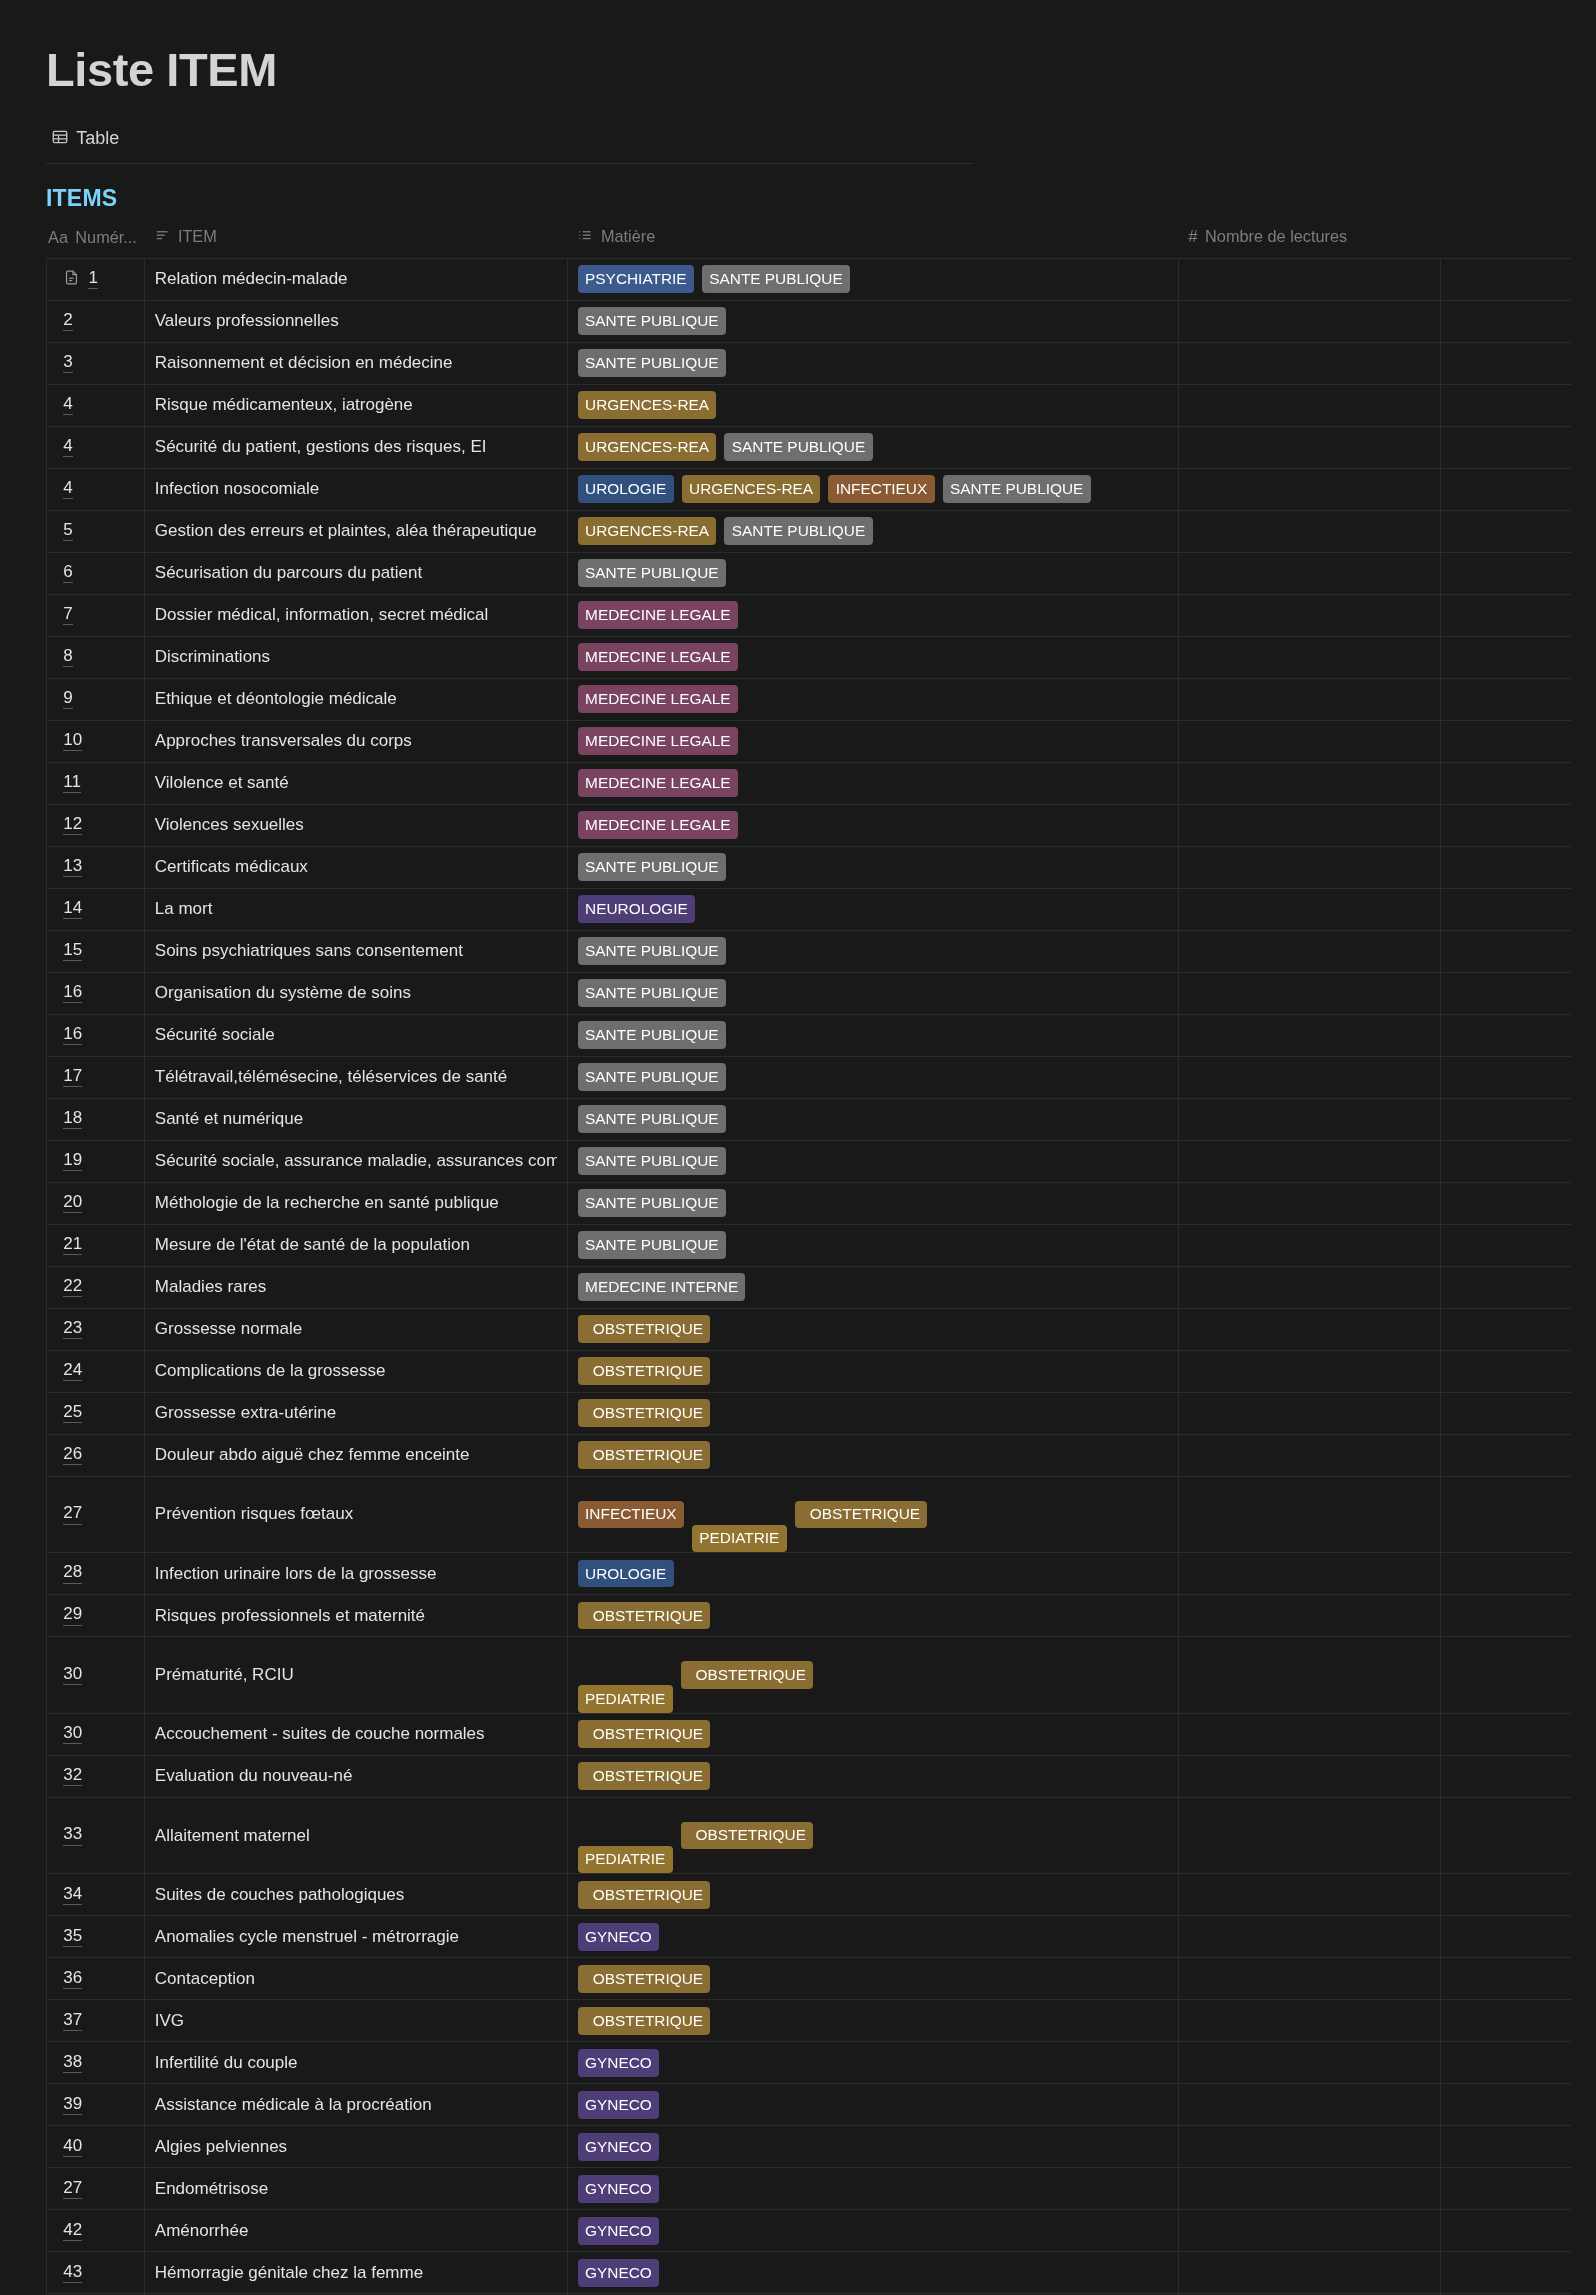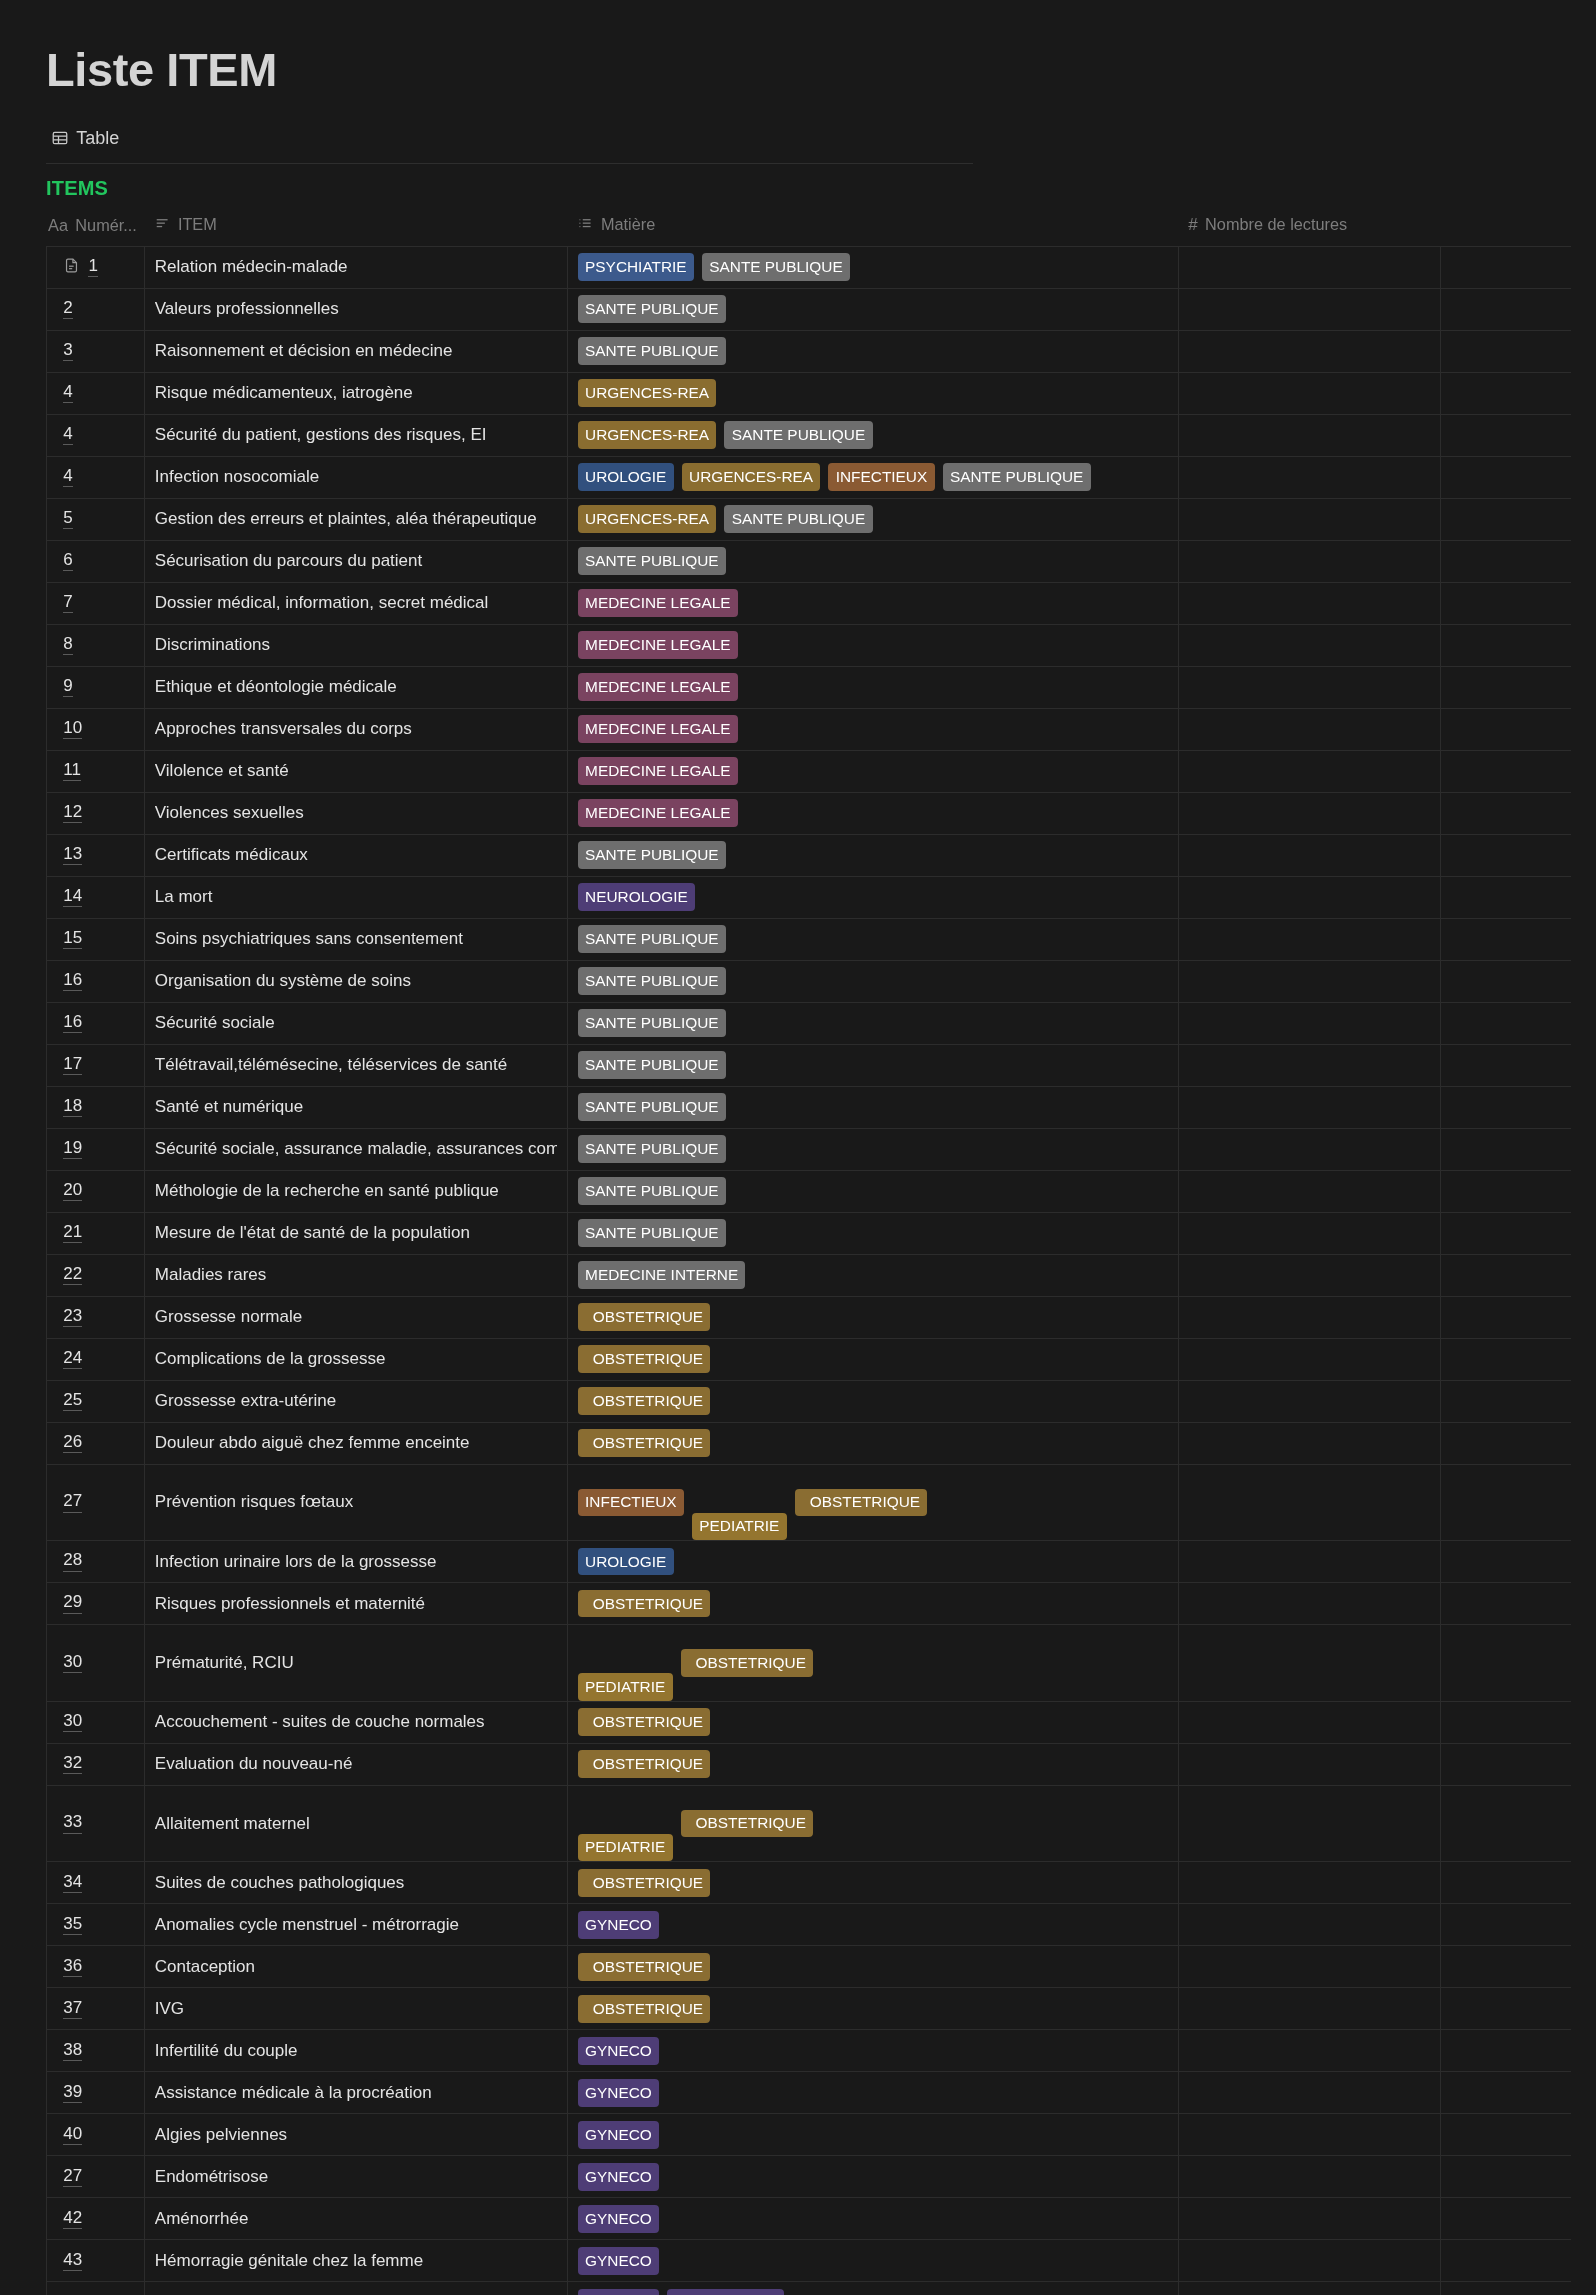--- a/index.html
+++ b/index.html
@@ -28,35 +28,35 @@
   .viewbar {
     margin: 29px 0 0 46px;
     width: 927px;
     border-bottom: 0.8px solid #2e2e2e;
     height: 38px;
     display: flex;
     align-items: flex-start;
   }
   .view-tab {
     display: flex;
-    align-items: center;
+    align-items: flex-start;
     gap: 7.3px;
     color: #d4d4d4;
     font-size: 18px;
     padding: 1.6px 6.5px 9.8px 4.9px;
     cursor: pointer;
   }
   .view-tab .ico { display: flex; align-items: center; }
 
   
   .section-title {
-    font-size: 20px;
+    font-size: 23px;
     font-weight: 700;
-    color: #22c55e;
-    margin: 13px 0 0 46px;
+    color: #7dd3fc;
+    margin: 21px 0 0 46px;
     letter-spacing: 0.2px;
   }
 
   
   .tbl-wrap { margin: 14.6px 0 0 0; padding-left: 46px; }
   table.db {
     border-collapse: collapse;
     table-layout: fixed;
     width: 1523px;
   }

